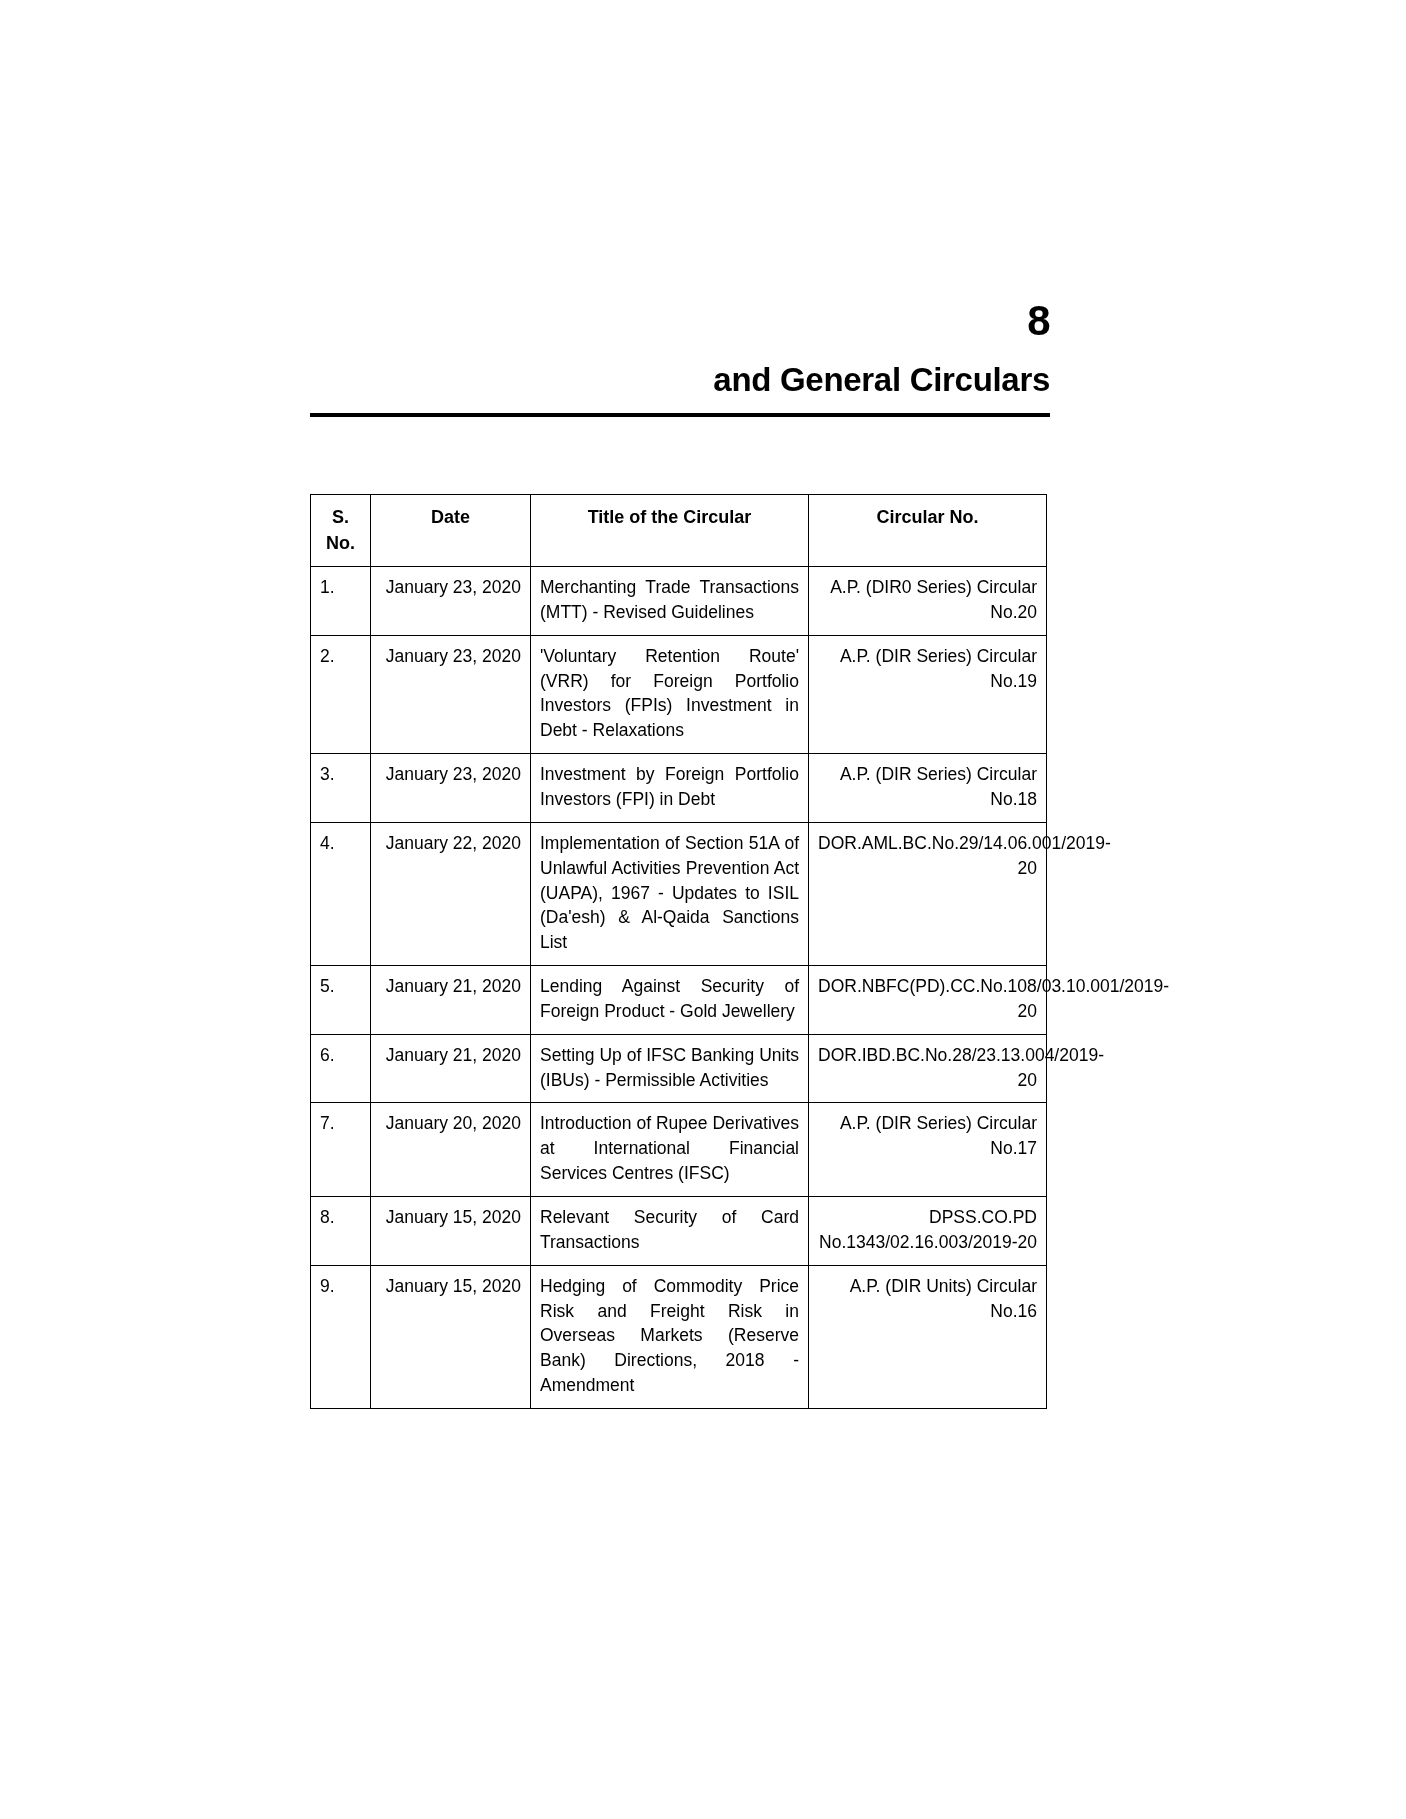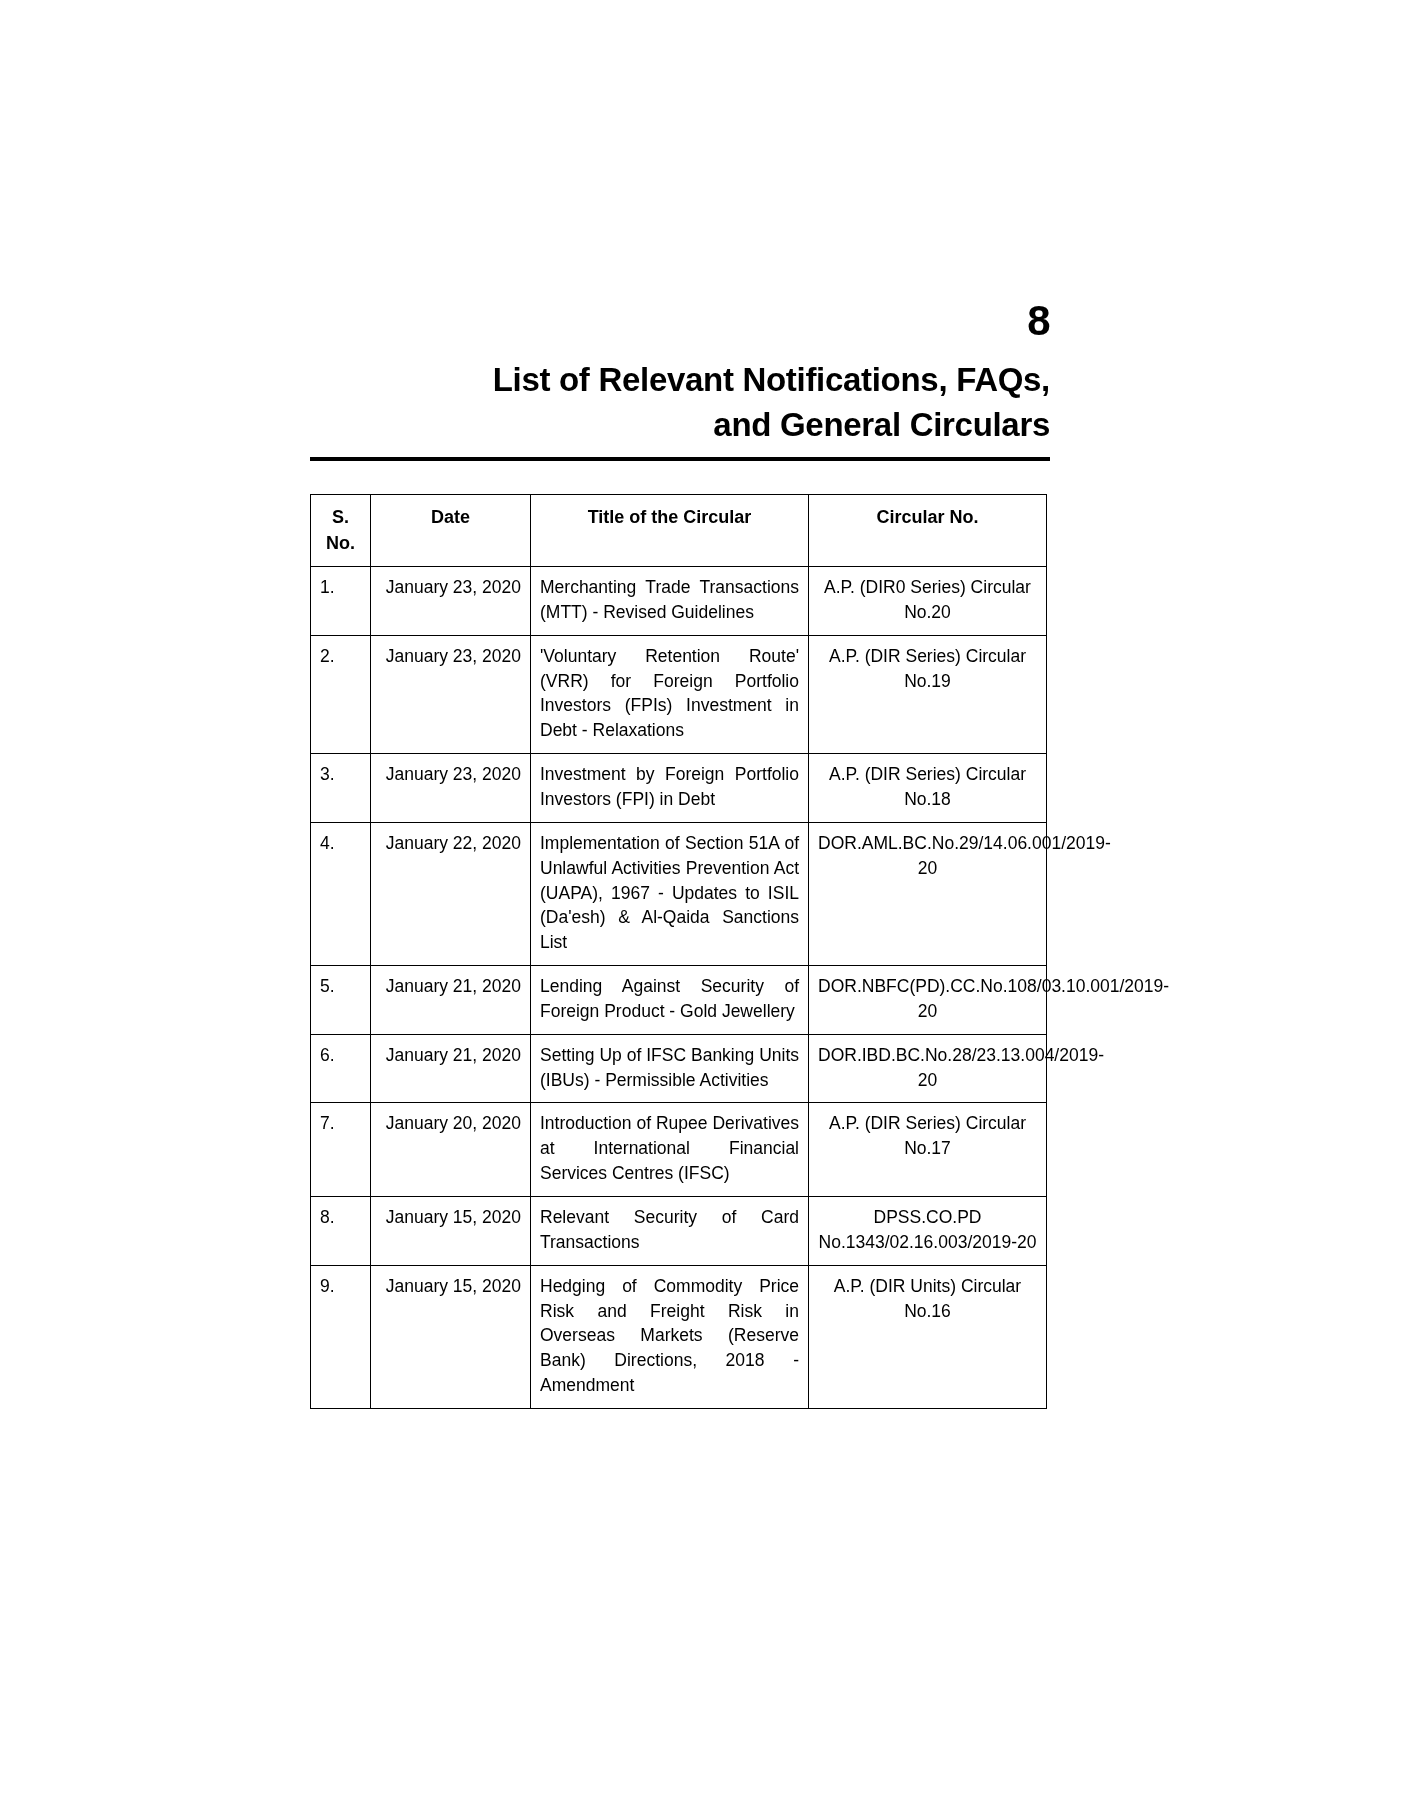--- a/index.html
+++ b/index.html
@@ -75,31 +75,30 @@
     vertical-align: top;
   }
   col.c-sno { width: 60px; }
   col.c-date { width: 160px; }
   col.c-title { width: 278px; }
   col.c-no { width: 238px; }
 
   td.sno { text-align: left; }
   td.date { text-align: right; }
   td.title { text-align: justify; text-justify: inter-word; }
-  td.cno { text-align: center; }
+  td.cno { text-align: right; }
 </style>
 </head>
 <body>
 
 <div class="page">
 
   <div class="header-block">
     <div class="chapter-number">8</div>
     <div class="chapter-title">
-      <div>List of Relevant Notifications, FAQs,</div>
       <div>and General Circulars</div>
     </div>
     <div class="title-rule"></div>
   </div>
 
   <table class="circulars">
     <colgroup>
       <col class="c-sno">
       <col class="c-date">
       <col class="c-title">

